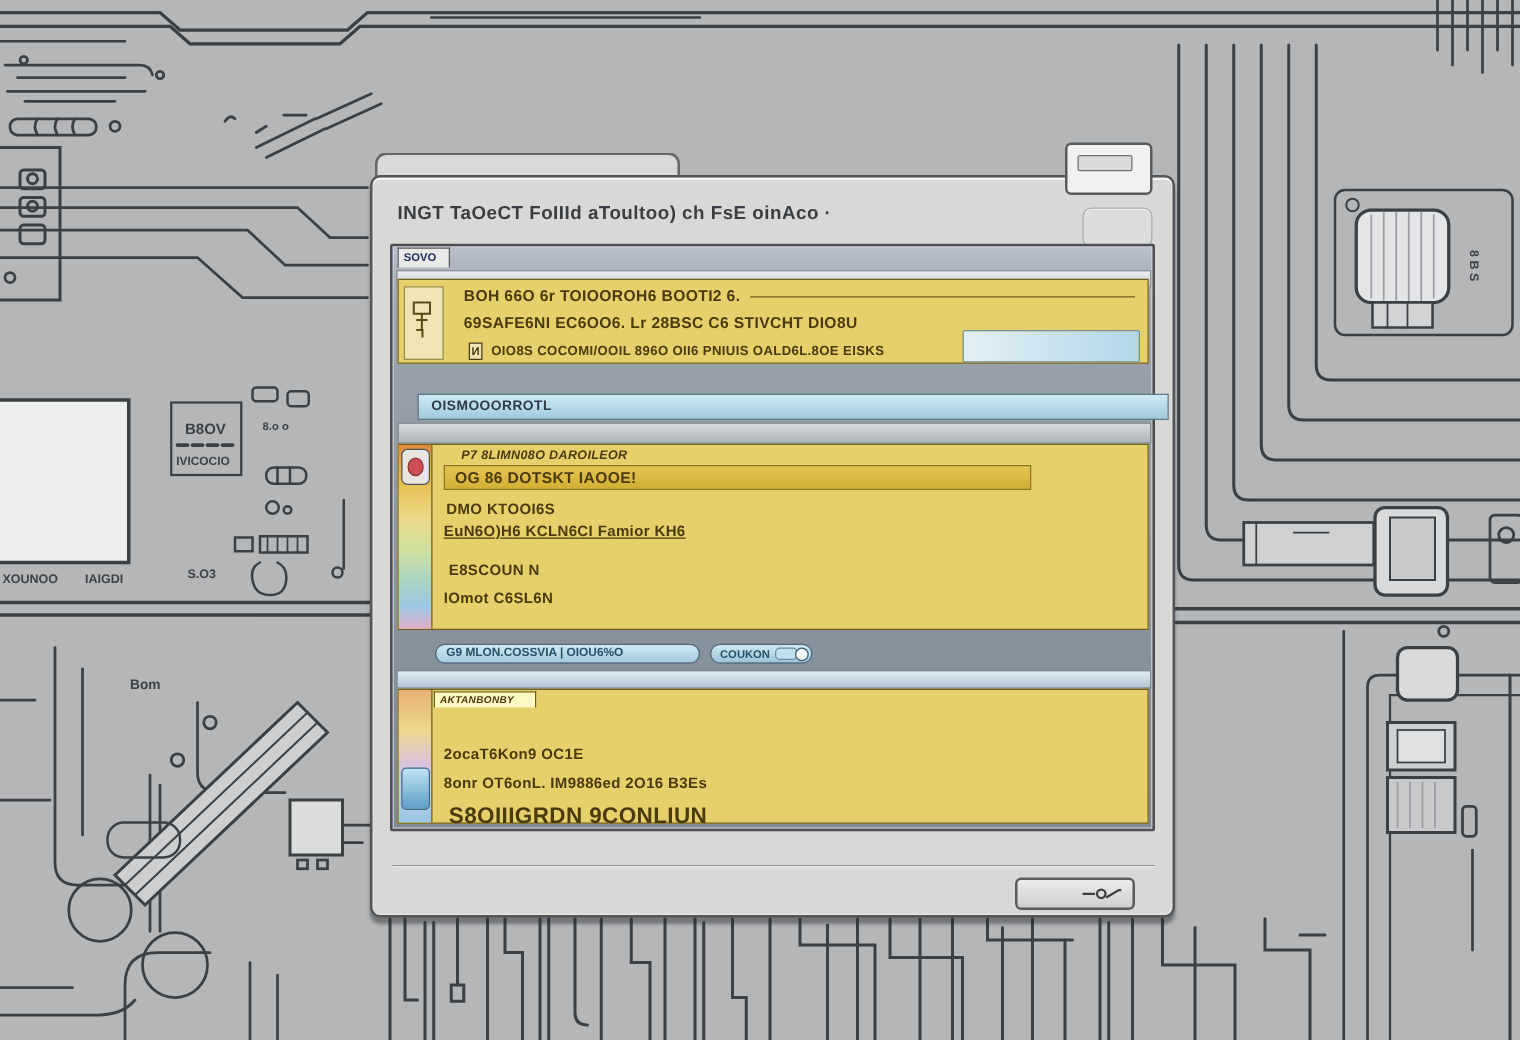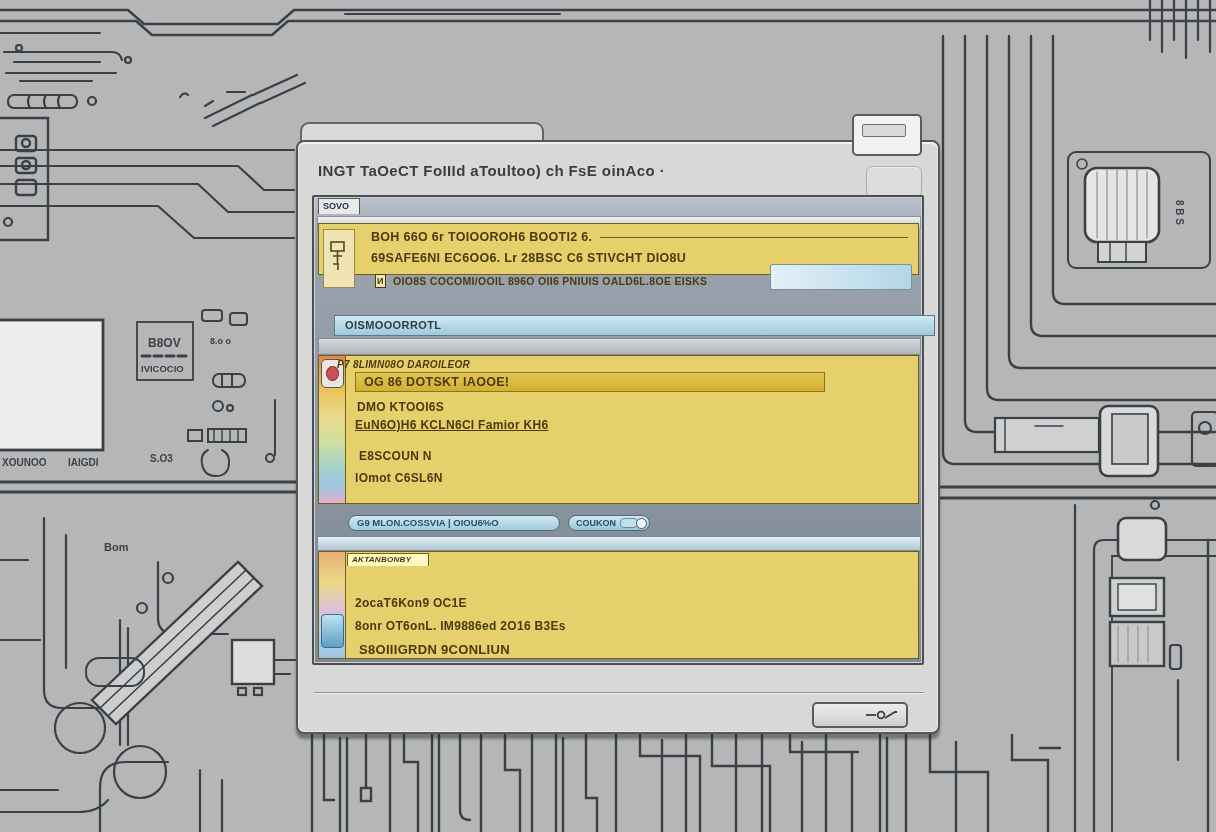--- a/index.html
+++ b/index.html
@@ -41,21 +41,21 @@
            font-size:9px;font-weight:bold;color:#23305c;line-height:15px;
            padding-left:4px;box-sizing:border-box;}
   .lightbar{position:absolute;left:3px;top:19px;width:602px;height:12px;
            background:linear-gradient(#eef0f2,#c4c9cf);border:1px solid #8e9298;}
 
   .panel{position:absolute;left:4px;width:601px;background:#e6d06c;
          border:1.5px solid #70601e;box-sizing:border-box;}
   .ytext{color:#4a3a0c;font-weight:bold;letter-spacing:.3px;white-space:nowrap;}
 
   
-  .p1{top:26px;height:52px;}
+  .p1{top:26px;height:68px;}
   .p1-icon{position:absolute;left:4px;top:5px;width:30px;height:57px;
            background:#efe4b4;border:1.5px solid #9a8a46;}
   .p1-line1{position:absolute;left:52px;top:6px;right:10px;font-size:12.5px;
             display:flex;align-items:center;gap:8px;}
   .p1-line1 .rule{flex:1;border-top:1.5px solid #6d5d1c;}
   .p1-line2{position:absolute;left:52px;top:27px;font-size:12.5px;}
   .p1-line3{position:absolute;left:56px;top:50px;font-size:10.5px;display:flex;gap:7px;align-items:center;}
   .chk{display:inline-block;min-width:9px;height:12px;border:1.5px solid #4a3a0c;
        font-size:9px;line-height:12px;text-align:center;background:#efe4b4;}
   .p1-btn{position:absolute;right:6px;top:40px;width:140px;height:24px;
@@ -71,21 +71,21 @@
            background:linear-gradient(#d6d9dd,#aeb4ba);border:1px solid #868b91;}
 
   
   .p2{top:158px;height:149px;}
   .rainbow{position:absolute;left:0;top:0;bottom:0;width:26px;
            border-right:1.5px solid #70601e;
            background:linear-gradient(180deg,#e08a3e 0%,#e7c153 22%,#ecd98a 40%,#cfe0a0 58%,#a8d4c4 74%,#9cc6e2 88%,#e3aFC9 100%);}
   .rec-btn{position:absolute;left:2px;top:3px;width:21px;height:27px;background:#e9e6df;
            border:1.5px solid #54575a;border-radius:5px;display:flex;align-items:center;justify-content:center;}
   .rec-dot{width:11px;height:13px;border-radius:50%;background:#cc4f55;border:1px solid #8c3338;}
-  .p2-header{position:absolute;left:18px;top:3px;font-size:10px;font-style:italic;}
+  .p2-header{position:absolute;left:50px;top:3px;font-size:10px;font-style:italic;}
   .p2-high{position:absolute;left:36px;top:16px;width:470px;height:20px;
            background:linear-gradient(#e3c452,#d2af33);border:1.5px solid #8a7520;
            font-size:12.5px;line-height:18px;padding-left:8px;box-sizing:border-box;}
   .p2-row1{position:absolute;left:38px;top:44px;font-size:12px;}
   .p2-row2{position:absolute;left:36px;top:62px;font-size:12px;text-decoration:underline;}
   .p2-row3{position:absolute;left:40px;top:93px;font-size:12px;}
   .p2-row4{position:absolute;left:36px;top:115px;font-size:12px;}
 
   
   .tb-left{position:absolute;left:34px;top:318px;width:212px;height:16px;
@@ -108,21 +108,21 @@
            background:linear-gradient(#bfe2f2,#5d9fc6);border:1.5px solid #3e6a85;border-radius:4px;}
   .p3-tab{position:absolute;left:28px;top:1px;width:82px;height:13px;
           background:#fef9c3;border:1px solid #70601e;border-bottom:none;
           font-size:8px;line-height:12px;padding-left:4px;box-sizing:border-box;
           font-style:italic;}
   .p3-input{position:absolute;left:36px;top:14px;width:212px;height:21px;
           background:linear-gradient(#e0bf4d,#d2af33);border:1.5px solid #8a7520;
           font-size:12.5px;line-height:19px;padding-left:7px;box-sizing:border-box;border-radius:2px;}
   .p3-row1{position:absolute;left:36px;top:44px;font-size:12px;}
   .p3-row2{position:absolute;left:36px;top:67px;font-size:12px;}
-  .p3-row3{position:absolute;left:40px;top:90px;font-size:13px;}
+  .p3-row3{position:absolute;left:40px;top:90px;font-size:18px;}
 </style>
 </head>
 <body>
 
 <div id="stage">
 
   <svg id="board-svg" width="1216" height="832" viewBox="0 0 1216 832">
     <g fill="none" stroke="#3c4043" stroke-width="2.6" stroke-linecap="round">
 
       <g>

